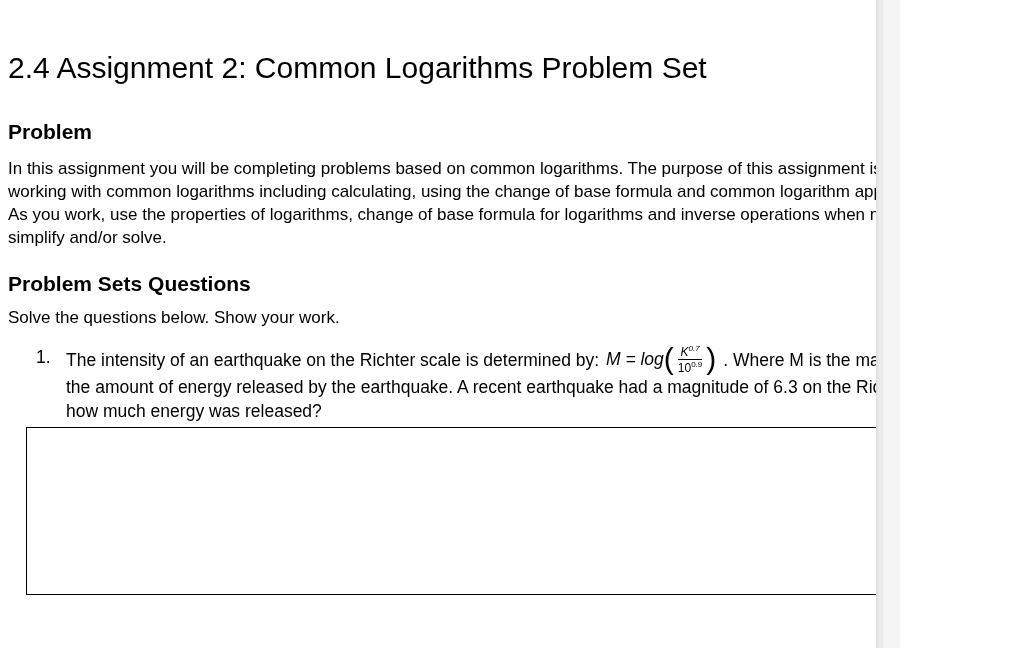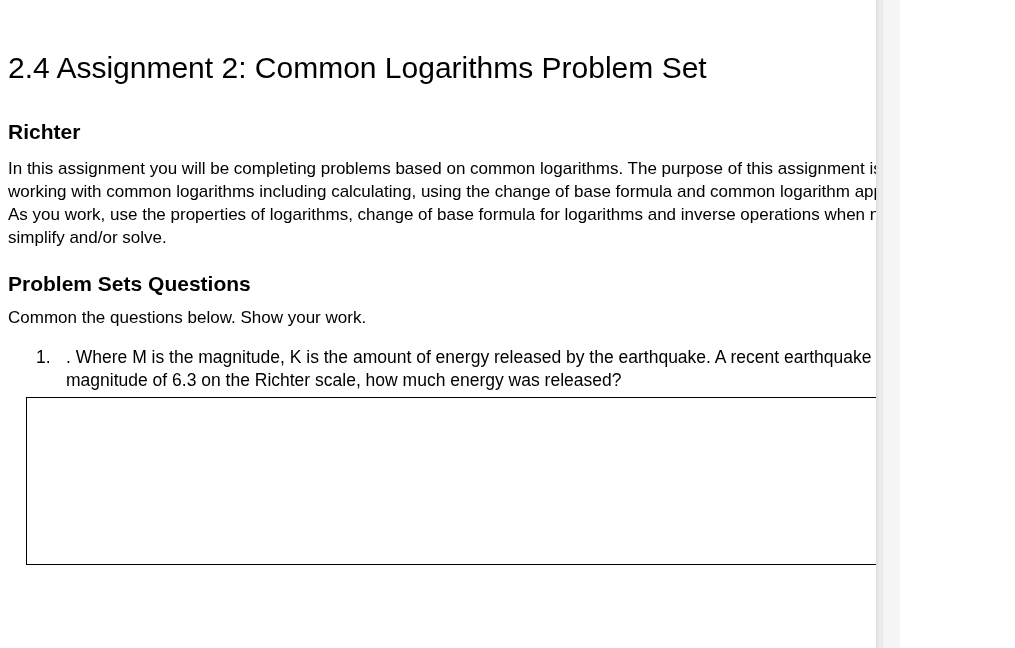--- a/index.html
+++ b/index.html
@@ -132,30 +132,46 @@
 </style>
 </head>
 <body>
 
 <div class="page-wrap">
 
   <div class="doc">
 
     <h1 class="title">2.4 Assignment 2: Common Logarithms Problem Set</h1>
 
-    <h2 class="h2">Richter</h2>
+    <h2 class="h2">Problem</h2>
     <p class="para">In this assignment you will be completing problems based on common logarithms. The purpose of this assignment is to practice working with common logarithms including calculating, using the change of base formula and common logarithm applications. As you work, use the properties of logarithms, change of base formula for logarithms and inverse operations when necessary to simplify and/or solve.</p>
 
     <h2 class="h2 problemsets">Problem Sets Questions</h2>
-    <p class="instr">Common the questions below. Show your work.</p>
+    <p class="instr">Solve the questions below. Show your work.</p>
 
     <div class="qblock">
       <div class="qrow">
         <div class="qnum">1.</div>
         <div class="qtext">
+          <span>The intensity of an earthquake on the Richter scale is determined by: </span>
+          <span class="formula-wrap">
+            <span class="formula-prefix">M = log</span>
+            <span class="paren">
+              <span class="big-paren">(</span>
+              <span class="frac">
+                <span class="num">
+                  <span>K</span><span class="supexp">0.7</span>
+                </span>
+                <span class="den">
+                  <span>10</span><span class="supexp">0.9</span>
+                </span>
+              </span>
+              <span class="big-paren">)</span>
+            </span>
+          </span>
           <span>.  Where M is the magnitude, K is the amount of energy released by the earthquake.  A recent earthquake had a magnitude of 6.3 on the Richter scale, how much energy was released?</span>
         </div>
       </div>
     </div>
 
     <div class="answer-box"></div>
 
   </div>
 
   <div class="right-strip">

